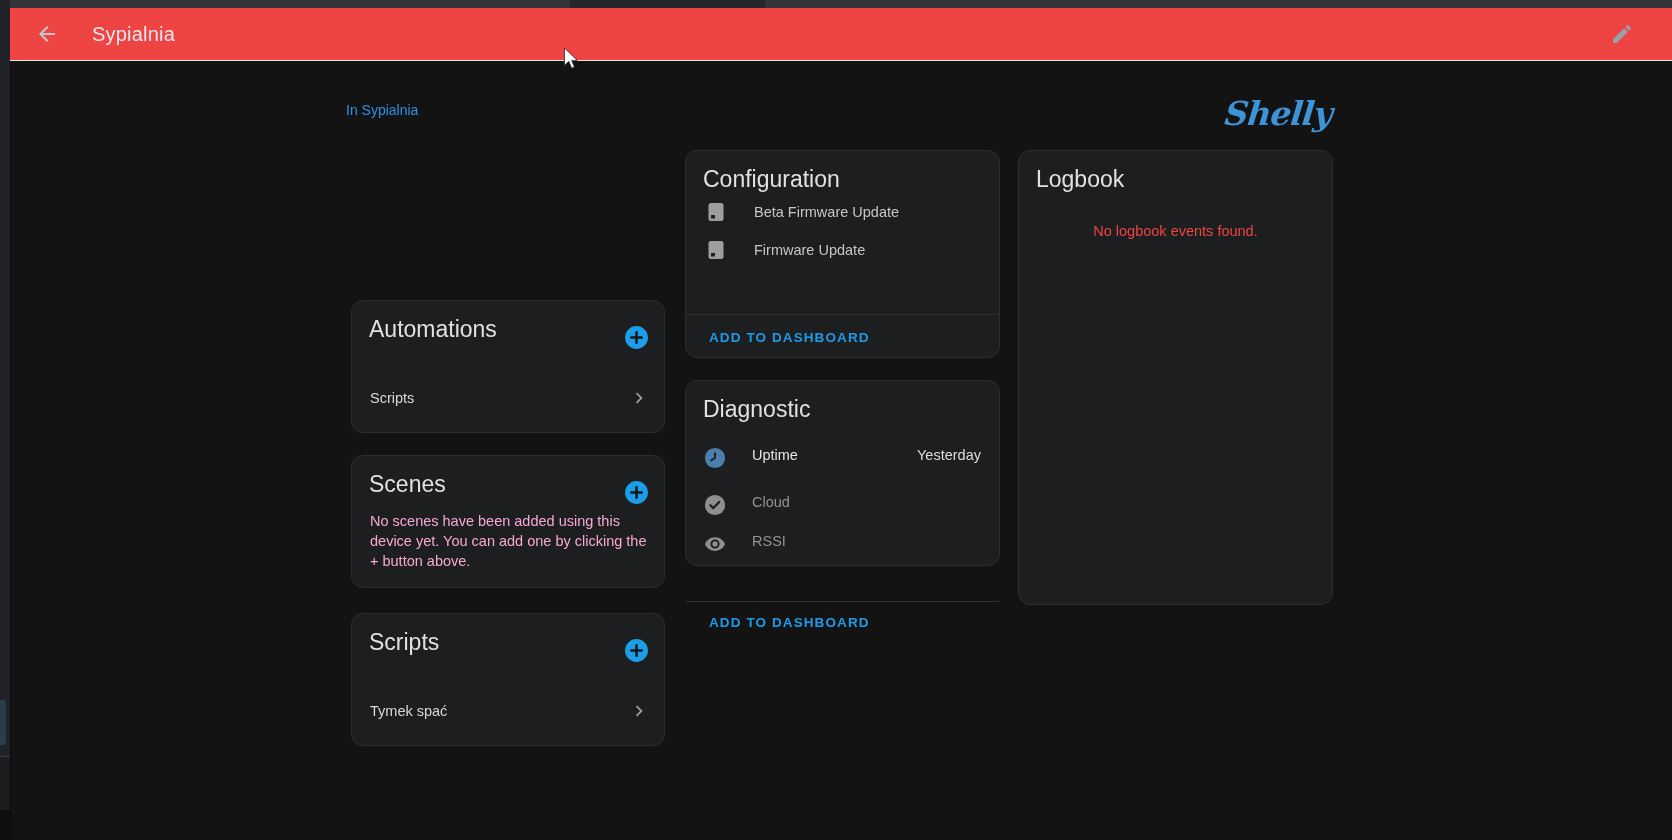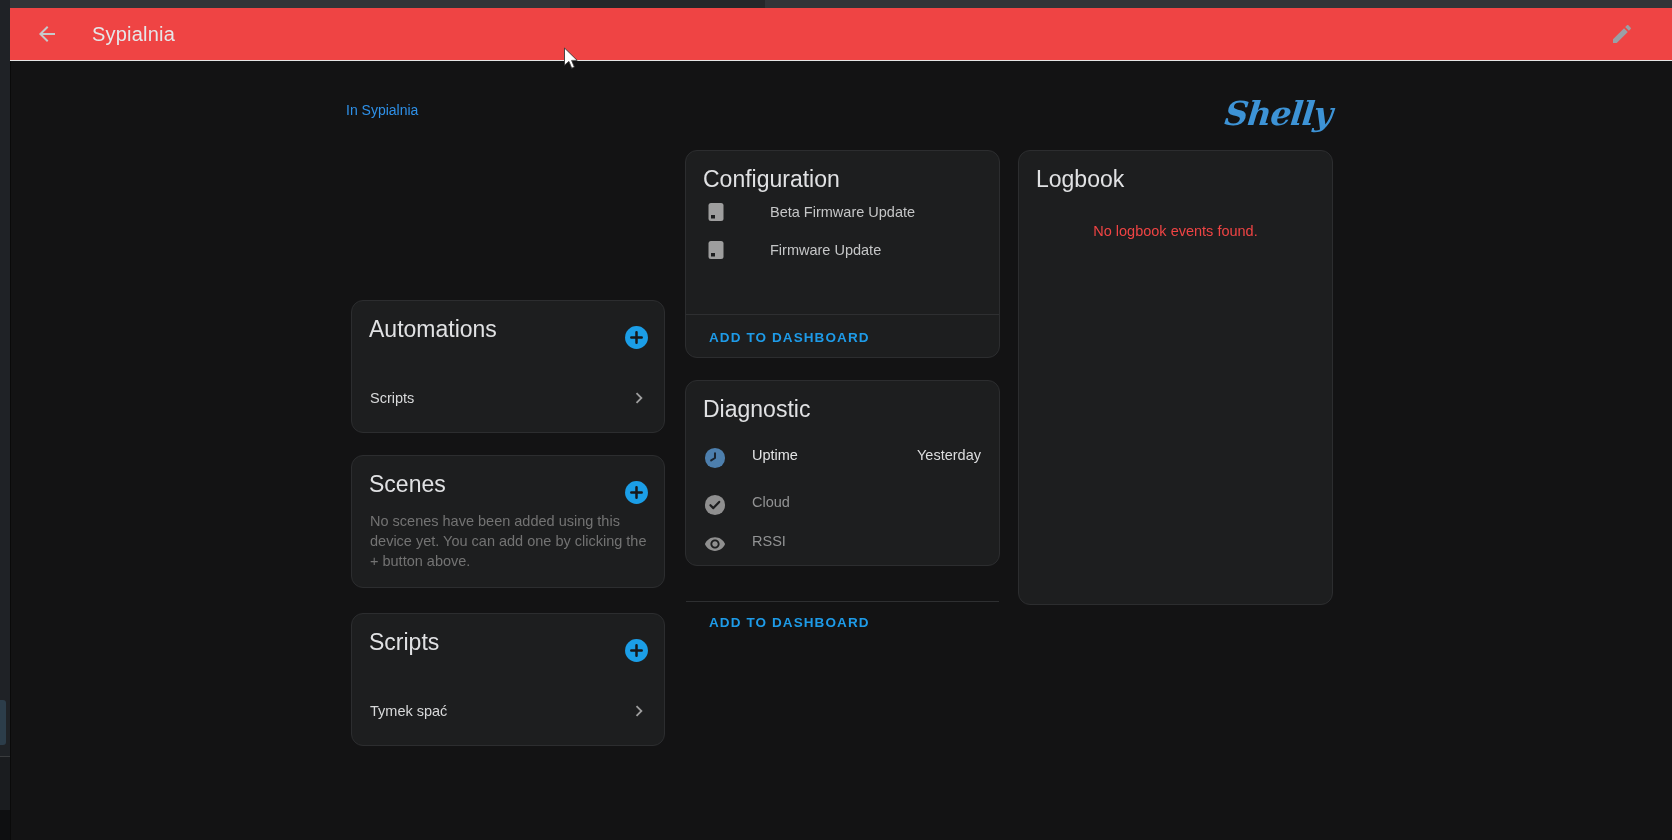--- a/index.html
+++ b/index.html
@@ -35,23 +35,23 @@
   .hdr-plus{position:absolute;right:15px;top:24px;width:25px;height:25px;cursor:pointer;}
   .divider{position:absolute;left:0;width:100%;height:1px;background:#2e2f31;}
   .text-btn{
     position:absolute;font-size:13.5px;font-weight:700;letter-spacing:1.1px;
     color:#1e9be8;cursor:pointer;white-space:nowrap;
   }
   .item-row{position:absolute;left:0;width:100%;height:42px;display:flex;align-items:center;
     padding:0 14px 0 18px;box-sizing:border-box;justify-content:space-between;cursor:pointer;}
   .item-label{font-size:14.5px;color:#d8d9da;}
   .chev{width:22px;height:22px;flex:0 0 auto;}
-  .empty-text{font-size:14.5px;line-height:20px;color:#737373;}
+  .empty-text{font-size:14.5px;line-height:20px;color:#f9a8d4;}
   .cfg-row{position:absolute;left:0;width:100%;height:34px;display:flex;align-items:center;
-    padding-left:18px;box-sizing:border-box;gap:42px;cursor:pointer;}
+    padding-left:18px;box-sizing:border-box;gap:26px;cursor:pointer;}
   .cfg-label{font-size:14.5px;color:#c5c6c7;}
   .diag-row{position:absolute;left:0;width:100%;height:30px;display:flex;align-items:flex-start;
     padding:0 18px;box-sizing:border-box;gap:26px;cursor:pointer;}
   .diag-label{font-size:14.5px;color:#929394;}
   .diag-label.primary{color:#e4e5e6;font-weight:500;}
   .diag-value{margin-left:auto;font-size:14.5px;color:#dcddde;}
   .icon-24{width:24px;height:24px;flex:0 0 auto;}
   .icon-22{width:22px;height:22px;flex:0 0 auto;}
   
   #cursor{position:absolute;left:563px;top:47px;width:16px;height:24px;pointer-events:none;}

